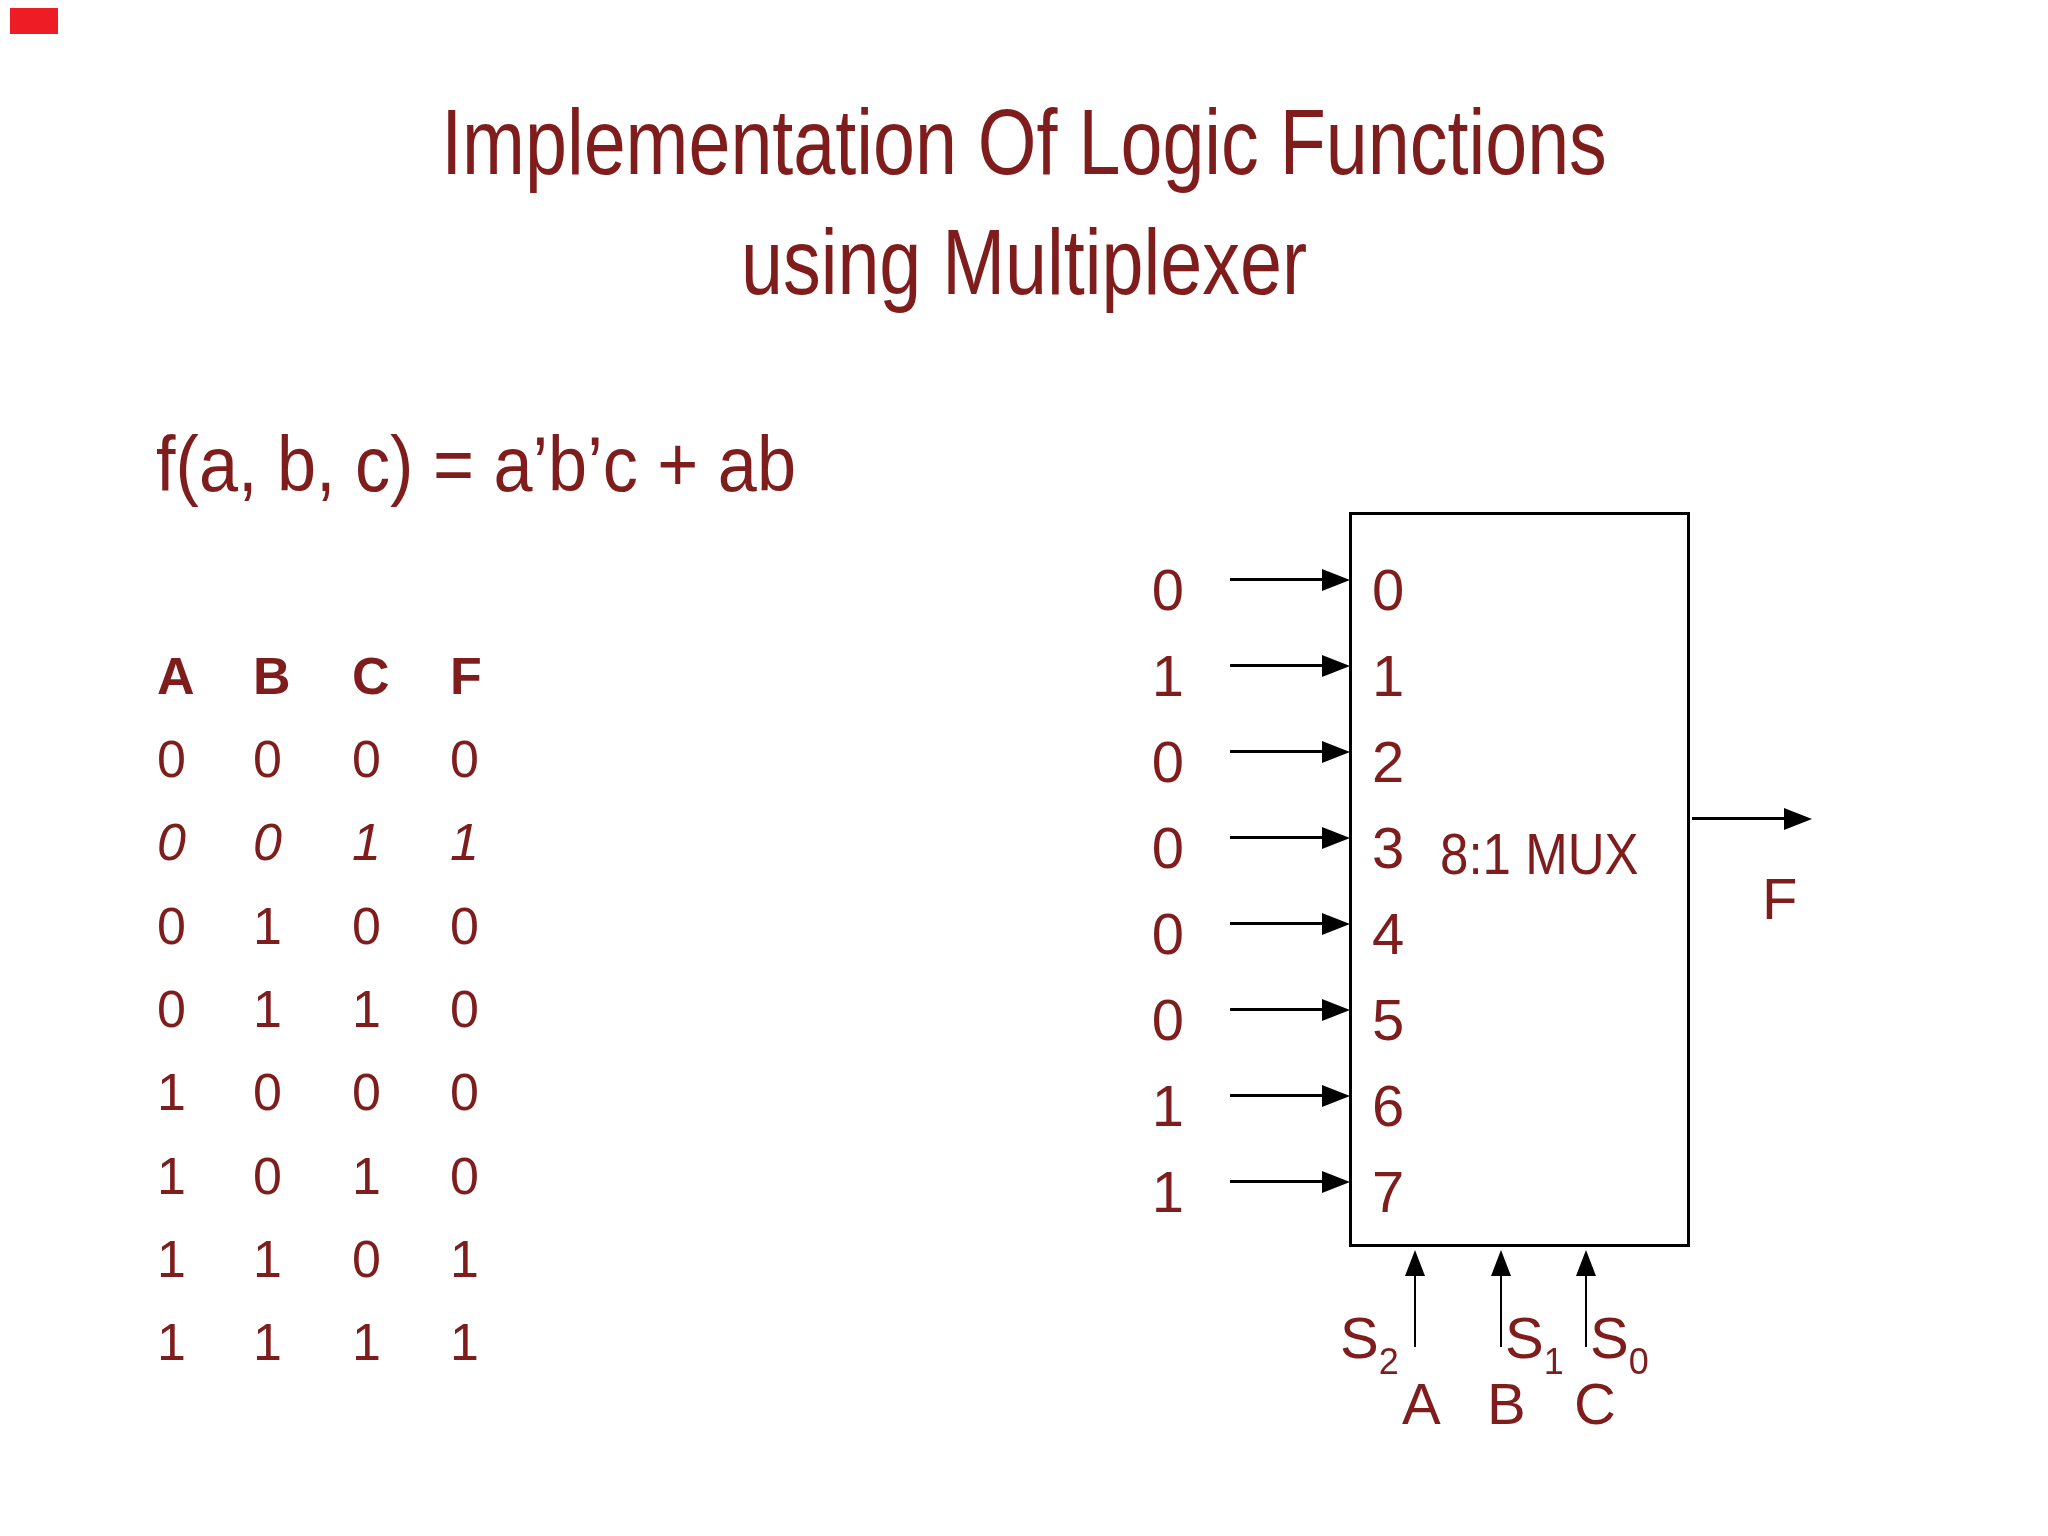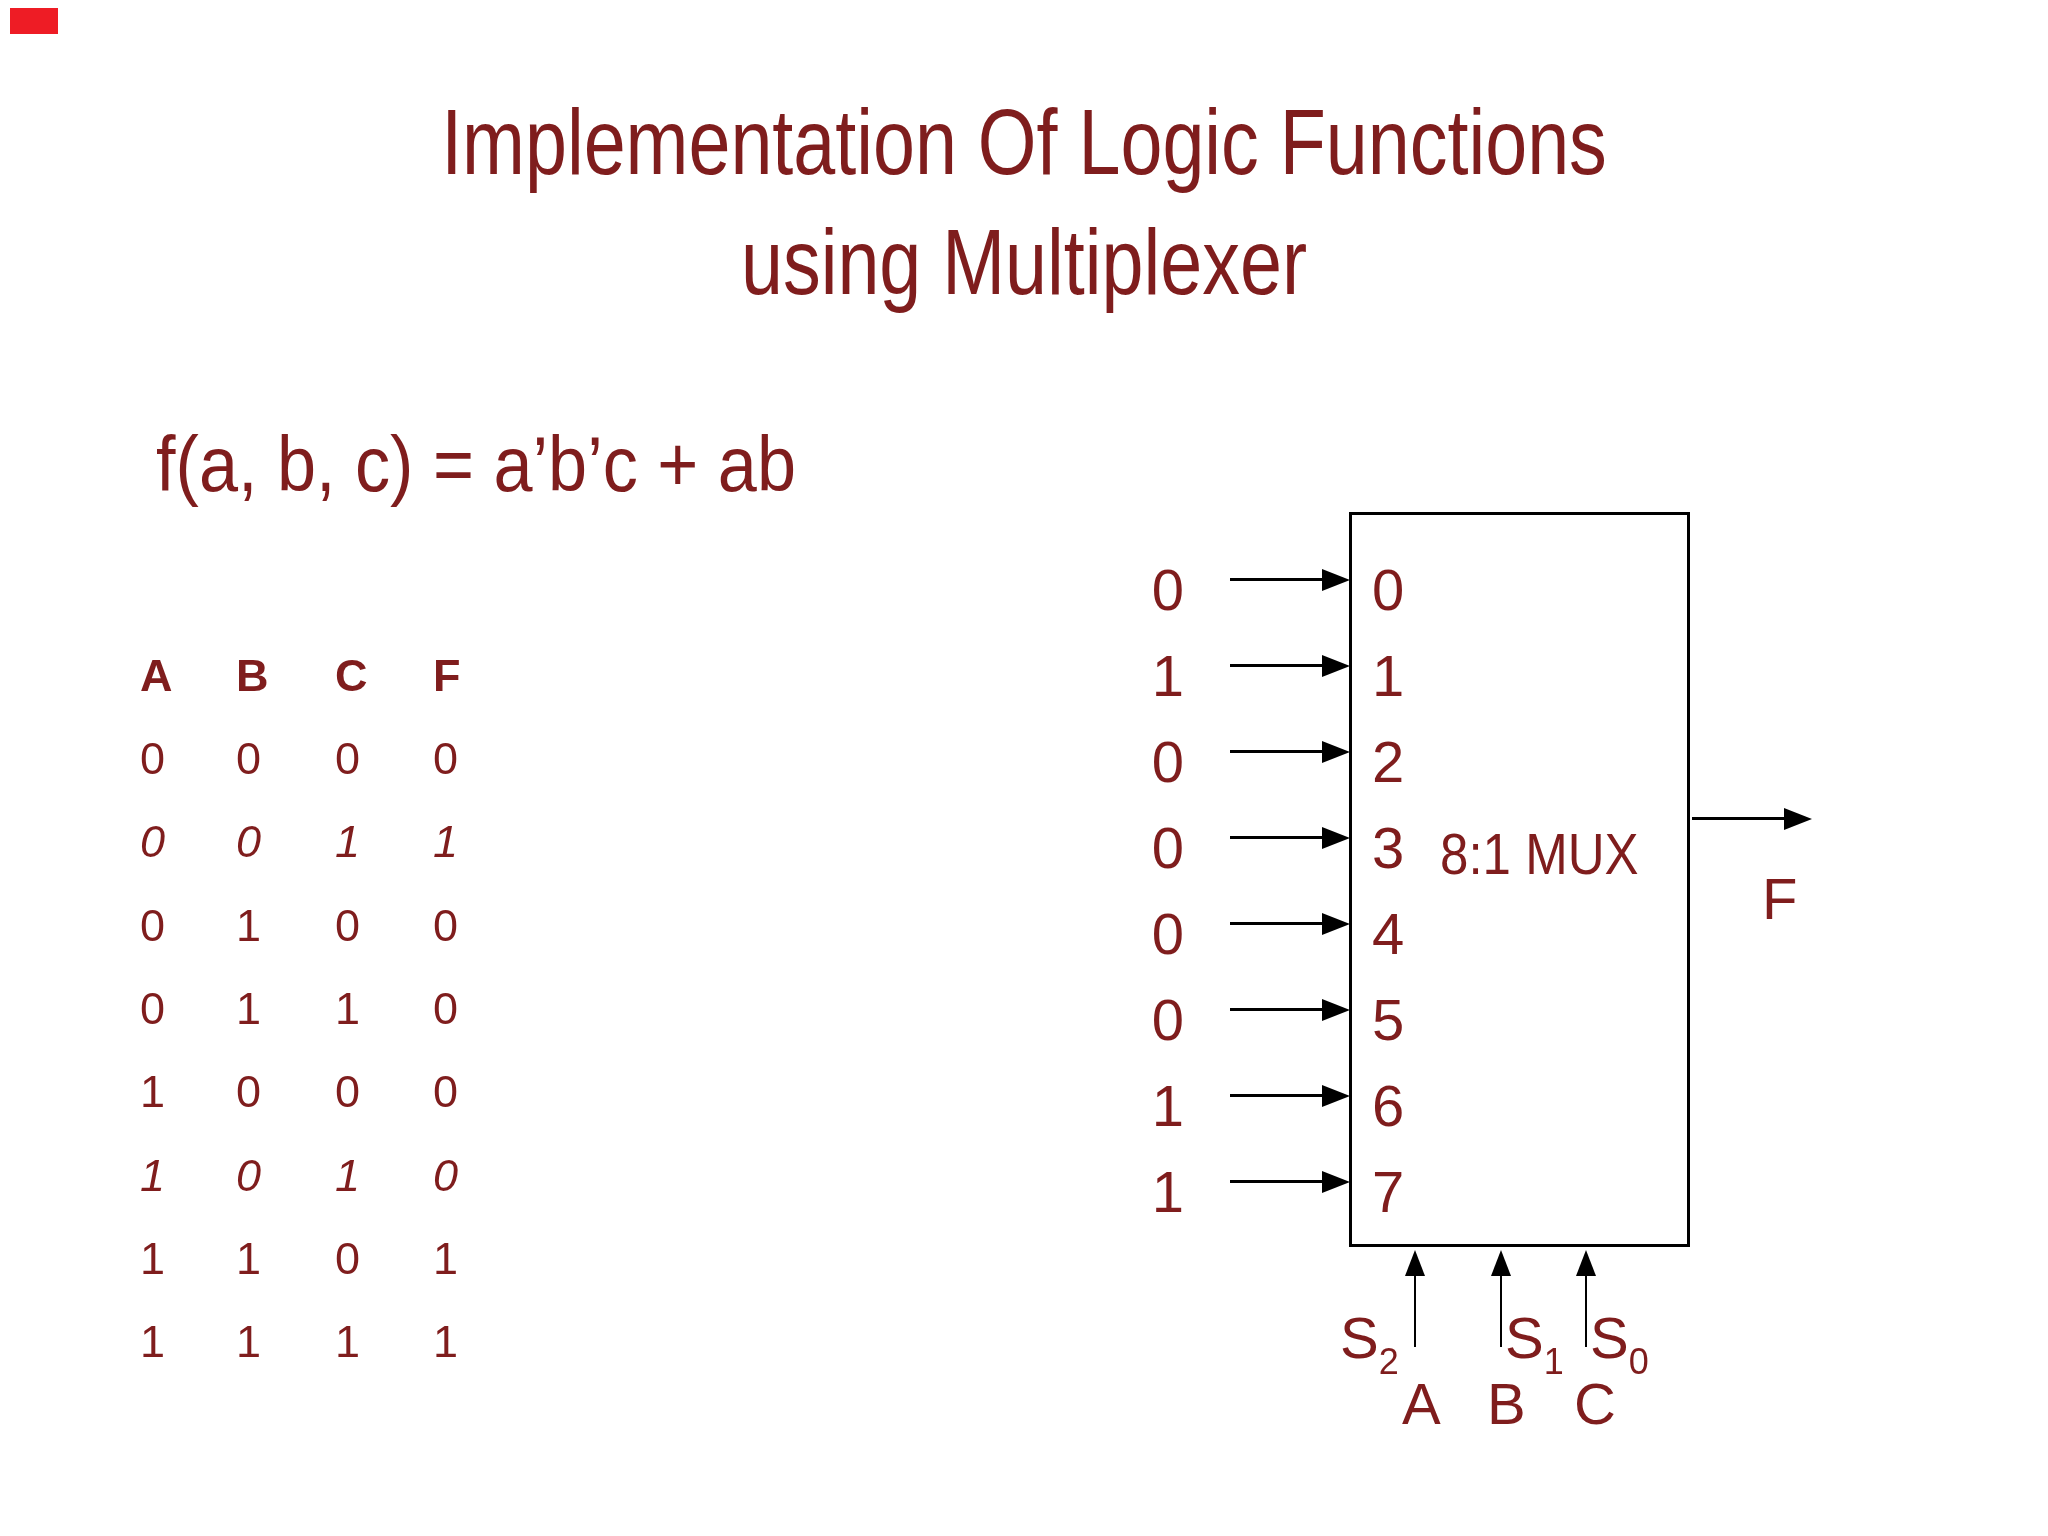--- a/index.html
+++ b/index.html
@@ -32,23 +32,23 @@
     left: 156px; top: 424px;
     font-size: 78px;
     line-height: 80px;
     white-space: nowrap;
     transform: scaleX(0.90);
     transform-origin: 0 50%;
   }
   
   .t-row {
     position: absolute;
-    left: 140px;
+    left: 157px;
     width: 420px;
-    font-size: 45px;
+    font-size: 52px;
     line-height: 56px;
     white-space: nowrap;
   }
   .t-row.head { font-weight: bold; }
   .t-cell { display: inline-block; text-align: left; }
   .t-cell.c0 { width: 96px; }
   .t-cell.c1 { width: 99px; }
   .t-cell.c2 { width: 98px; }
   .t-cell.c3 { width: 60px; }
   
@@ -140,21 +140,21 @@
     </div>
     <div class="t-row" style="top:898px;text-decoration:underline;">
       <span class="t-cell c0">0</span><span class="t-cell c1">1</span><span class="t-cell c2">0</span><span class="t-cell c3">0</span>
     </div>
     <div class="t-row" style="top:981px;">
       <span class="t-cell c0">0</span><span class="t-cell c1">1</span><span class="t-cell c2">1</span><span class="t-cell c3">0</span>
     </div>
     <div class="t-row" style="top:1064px;">
       <span class="t-cell c0">1</span><span class="t-cell c1">0</span><span class="t-cell c2">0</span><span class="t-cell c3">0</span>
     </div>
-    <div class="t-row" style="top:1148px;font-style:italic;">
+    <div class="t-row" style="top:1148px;">
       <span class="t-cell c0">1</span><span class="t-cell c1">0</span><span class="t-cell c2">1</span><span class="t-cell c3">0</span>
     </div>
     <div class="t-row" style="top:1231px;">
       <span class="t-cell c0">1</span><span class="t-cell c1">1</span><span class="t-cell c2">0</span><span class="t-cell c3">1</span>
     </div>
     <div class="t-row" style="top:1314px;">
       <span class="t-cell c0">1</span><span class="t-cell c1">1</span><span class="t-cell c2">1</span><span class="t-cell c3">1</span>
     </div>
   </div>
 

